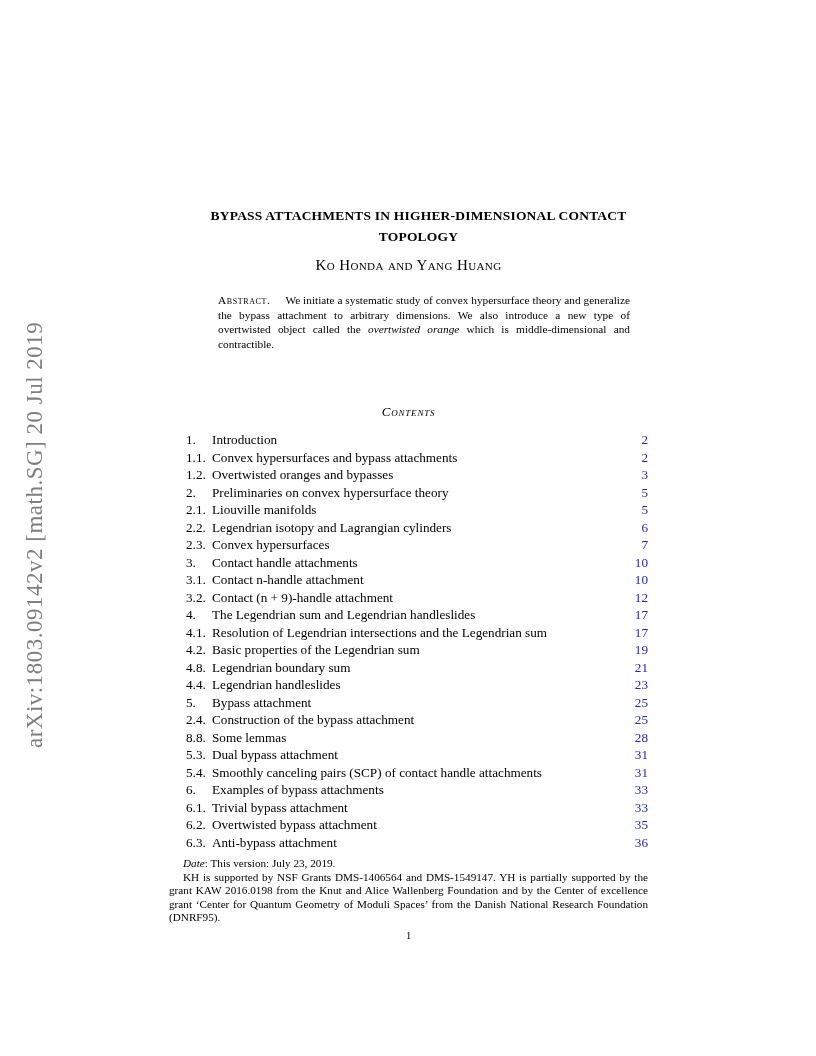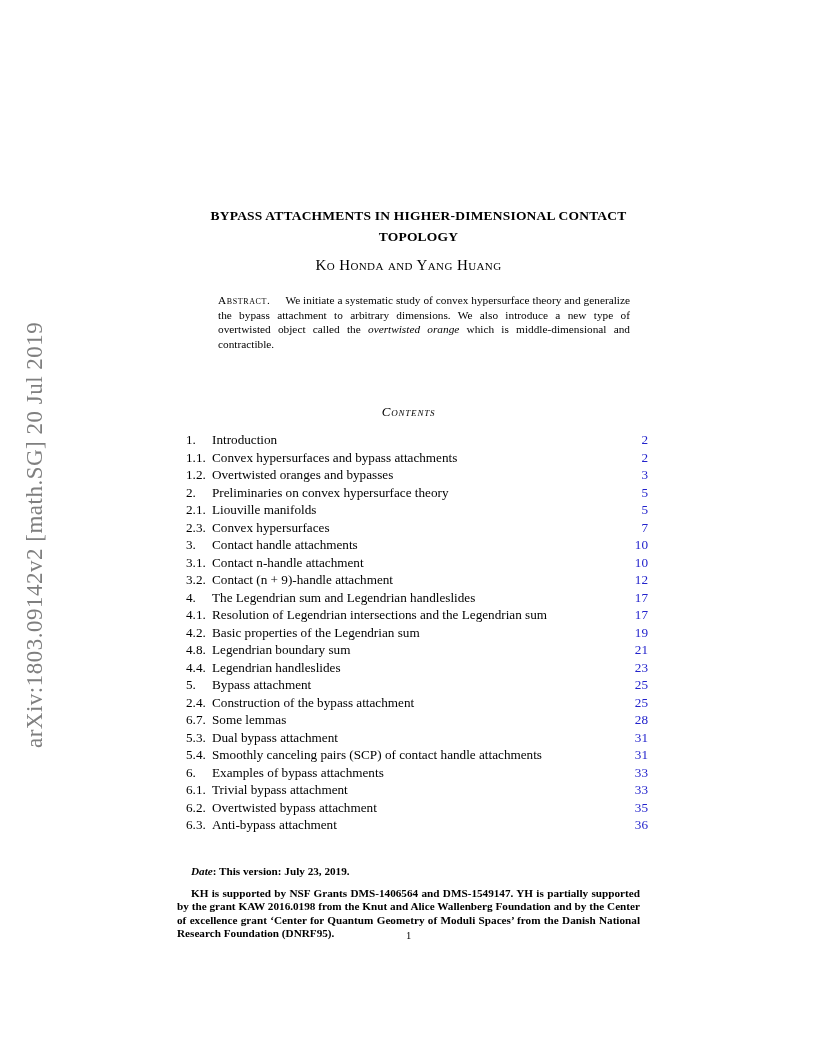--- a/index.html
+++ b/index.html
@@ -99,21 +99,21 @@
   .toc-page { color: var(--link); }
   .footnote {
     position: absolute;
     top: 857px;
     left: 0;
     width: 479px;
     font-size: 11.2px;
     line-height: 13.6px;
     text-align: justify;
   }
-  .footnote p { margin: 8px; text-indent: 14px; font-weight: bold; }
+  .footnote p { margin: 0; text-indent: 14px; }
   .page-number {
     position: absolute;
     top: 930px;
     left: 0;
     width: 100%;
     text-align: center;
     font-size: 10.5px;
   }
 </style>
 </head>
@@ -163,20 +163,26 @@
           <span class="toc-fill"></span>
           <span class="toc-page">5</span>
         </div>
         <div class="toc-row lvl1">
           <span class="toc-num">2.1.</span>
           <span class="toc-title">Liouville manifolds</span>
           <span class="toc-fill"></span>
           <span class="toc-page">5</span>
         </div>
         <div class="toc-row lvl1">
+          <span class="toc-num">2.2.</span>
+          <span class="toc-title">Legendrian isotopy and Lagrangian cylinders</span>
+          <span class="toc-fill"></span>
+          <span class="toc-page">6</span>
+        </div>
+        <div class="toc-row lvl1">
           <span class="toc-num">2.3.</span>
           <span class="toc-title">Convex hypersurfaces</span>
           <span class="toc-fill"></span>
           <span class="toc-page">7</span>
         </div>
         <div class="toc-row lvl0">
           <span class="toc-num">3.</span>
           <span class="toc-title">Contact handle attachments</span>
           <span class="toc-fill"></span>
           <span class="toc-page">10</span>
@@ -229,21 +235,21 @@
           <span class="toc-fill"></span>
           <span class="toc-page">25</span>
         </div>
         <div class="toc-row lvl1">
           <span class="toc-num">2.4.</span>
           <span class="toc-title">Construction of the bypass attachment</span>
           <span class="toc-fill"></span>
           <span class="toc-page">25</span>
         </div>
         <div class="toc-row lvl1">
-          <span class="toc-num">6.7.</span>
+          <span class="toc-num">8.8.</span>
           <span class="toc-title">Some lemmas</span>
           <span class="toc-fill"></span>
           <span class="toc-page">28</span>
         </div>
         <div class="toc-row lvl1">
           <span class="toc-num">5.3.</span>
           <span class="toc-title">Dual bypass attachment</span>
           <span class="toc-fill"></span>
           <span class="toc-page">31</span>
         </div>

